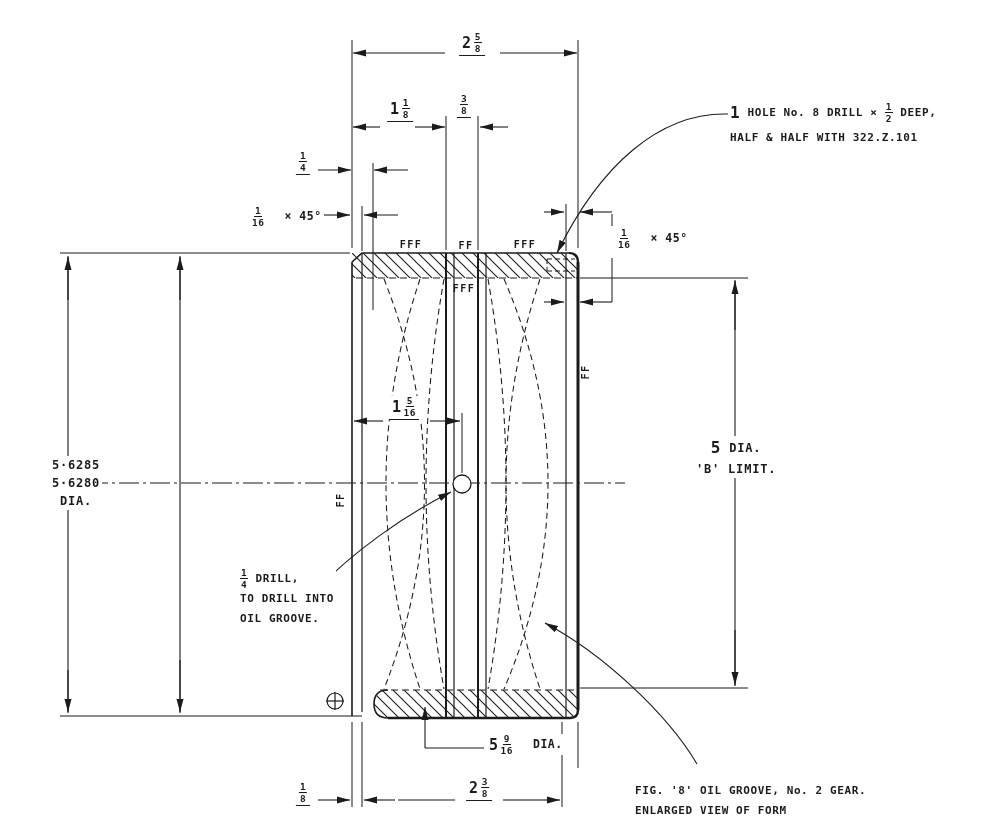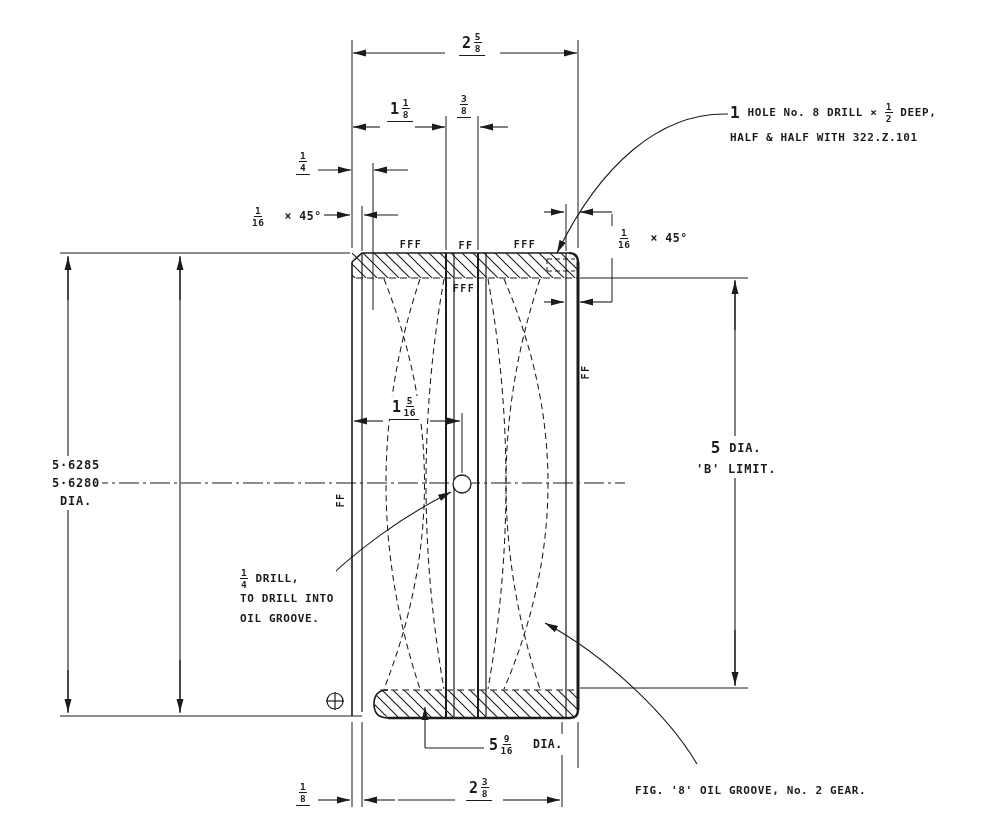--- a/index.html
+++ b/index.html
@@ -267,20 +267,21 @@
 
 <div class="lbl ctr" style="left:303px;top:794px;">
   <span class="dimu"><span class="frac">
           <span class="num">1</span>
           <span class="den">8</span>
         </span></span>
 </div>
 
 <div class="lbl note" style="left:633px;top:765px;margin-top:16px;">
   <div>FIG. '8' OIL GROOVE, No. 2 GEAR.</div>
+  <div>ENLARGED VIEW OF FORM</div>
 </div>
 
 <div class="lbl fin ctr" style="left:411px;top:245px;">FFF</div>
 <div class="lbl fin ctr" style="left:466px;top:246px;">FF</div>
 <div class="lbl fin ctr" style="left:525px;top:245px;">FFF</div>
 <div class="lbl fin ctr" style="left:464px;top:289px;">FFF</div>
 <div class="lbl fin rot" style="left:586px;top:372px;">FF</div>
 <div class="lbl fin rot" style="left:341px;top:500px;">FF</div>
 
 </div>

